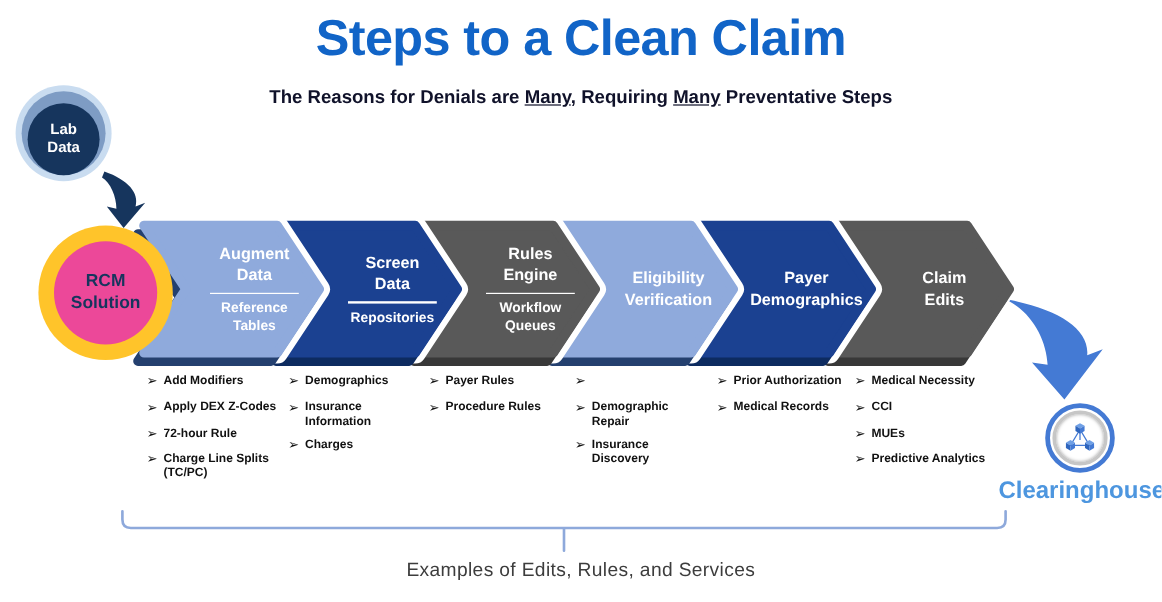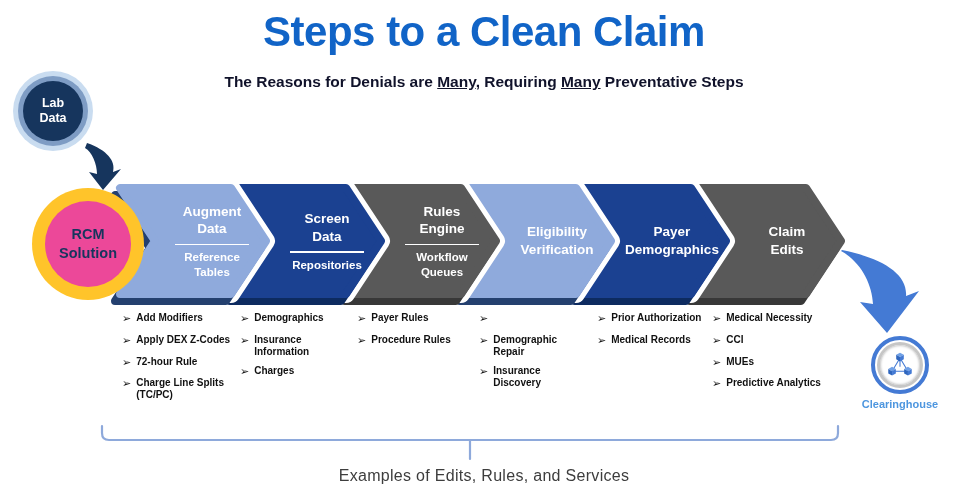--- a/index.html
+++ b/index.html
@@ -17,21 +17,21 @@
     font-size:15.5px;font-weight:700;color:#10122a;
   }
   .subtitle .u{text-decoration:underline;}
   
   .lab-circle{
     position:absolute;left:13px;top:71px;width:80px;height:80px;border-radius:50%;
     background:#C9DCF0;display:flex;align-items:center;justify-content:center;z-index:30;
   }
   .lab-circle .mid{
     width:70px;height:70px;border-radius:50%;background:#7E9CC4;
-    display:flex;align-items:center;justify-content:center;
+    display:flex;align-items:flex-end;justify-content:center;
   }
   .lab-circle .core{
     width:60px;height:60px;border-radius:50%;background:var(--navy);
     display:flex;align-items:center;justify-content:center;
     color:#fff;font-weight:700;font-size:12.5px;line-height:1.2;text-align:center;white-space:pre-line;
   }
   .rcm-circle{
     position:absolute;left:32px;top:188px;width:112px;height:112px;border-radius:50%;
     background:var(--yellow);display:flex;align-items:center;justify-content:center;z-index:30;
   }
@@ -60,21 +60,21 @@
     position:absolute;left:871px;top:336px;width:50px;height:50px;border-radius:50%;
     background:#fff;border:4px solid var(--arrow-blue);z-index:30;
     display:flex;align-items:center;justify-content:center;
   }
   .ch-circle .silver{
     width:40px;height:40px;border-radius:50%;border:3px solid #C6C6C6;background:#fff;
     box-shadow:inset 0 0 3px #9a9a9a;display:flex;align-items:center;justify-content:center;
   }
   .ch-label{
     position:absolute;left:832px;top:398px;width:136px;text-align:center;
-    font-size:11px;font-weight:800;color:var(--ch-blue);z-index:30;
+    font-size:20px;font-weight:800;color:var(--ch-blue);z-index:30;
   }
   
   .footer-label{
     position:absolute;top:467px;left:0;width:100%;text-align:center;
     font-size:16px;font-weight:400;letter-spacing:0.3px;color:#3d3d3d;
   }
   .abs-svg{position:absolute;overflow:visible;}
 </style>
 </head>
 <body>

